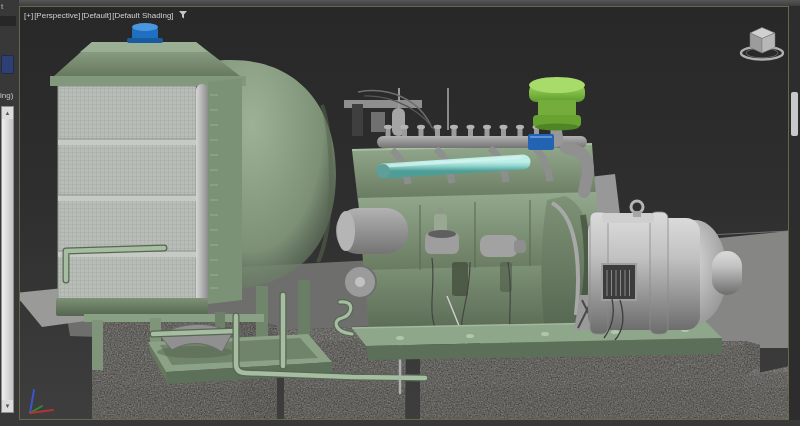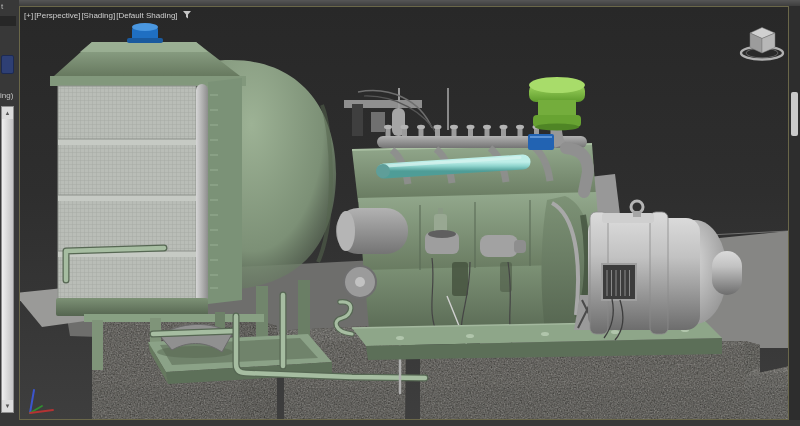--- a/index.html
+++ b/index.html
@@ -54,21 +54,21 @@
       <div class="lp-btn">▲</div>
       <div class="lp-btn">▼</div>
     </div>
   </div>
 
   <div class="viewport">
 
     <div class="vp-label">
       <span>[+]</span>
       <span>[Perspective]</span>
-      <span>[Shading]</span>
+      <span>[Default]</span>
       <span>[Default Shading]</span>
       <svg viewBox="0 0 10 10">
         <path d="M1,1 H9 L6,4.6 V8.4 L4,6.9 V4.6 Z" fill="#c6c6c6"></path>
       </svg>
     </div>
 
     <svg viewBox="20 7 768 412" preserveAspectRatio="none">
       <defs>
         <linearGradient id="gGreenV" x1="0" y1="0" x2="0" y2="1">
           <stop offset="0" stop-color="#93a98d"></stop>

